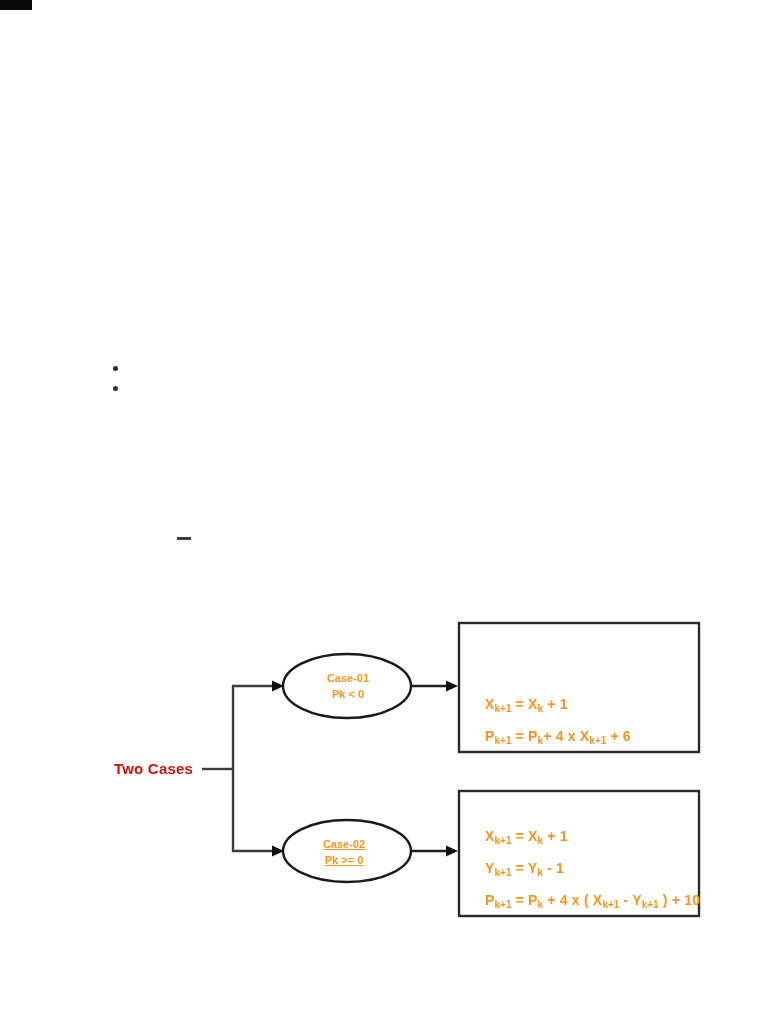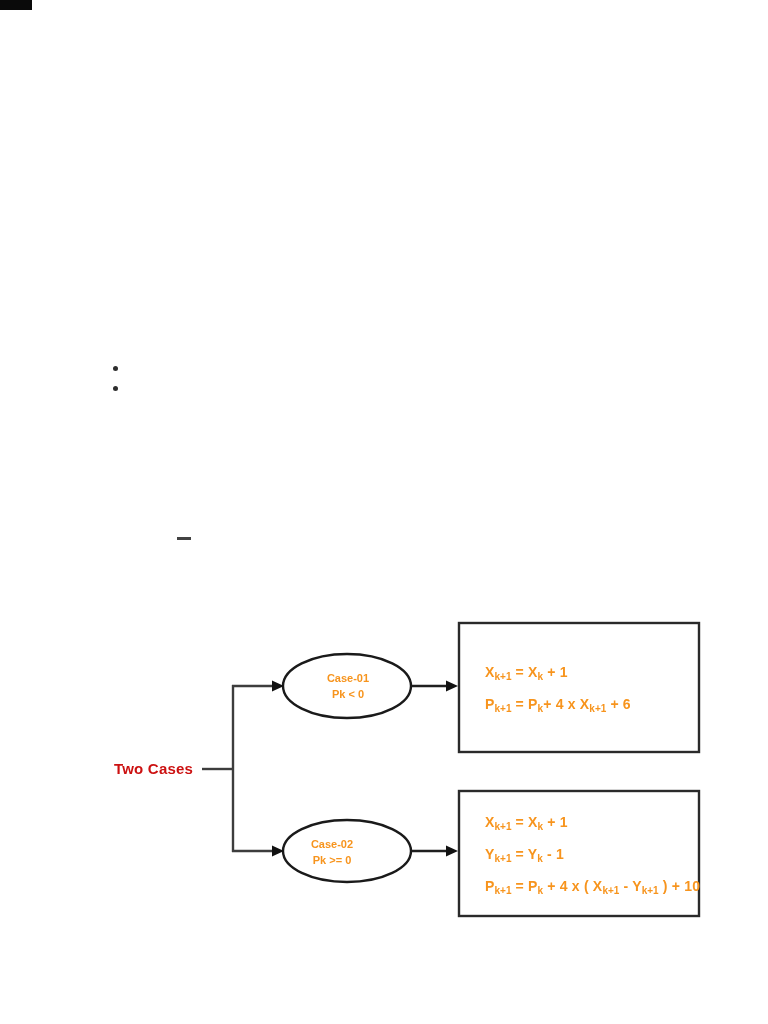--- a/index.html
+++ b/index.html
@@ -18,24 +18,24 @@
     position:absolute; left:114px; top:760px; width:100px;
     font-size:15px; font-weight:bold; color:var(--label-red,#CC1111);
     letter-spacing:0.2px; white-space:nowrap;
   }
   .node-label {
     position:absolute; width:128px; text-align:center;
     font-size:11px; font-weight:bold; line-height:16px;
     color:var(--accent-orange,#F7941D); white-space:nowrap;
   }
   .nl1 { left:284px; top:670px; }
-  .nl2 { left:268px; top:836px; }
+  .nl2 { left:280px; top:836px;text-decoration:underline; }
 
   .box-lines {
-    position:absolute; width:240px; display:flex; flex-direction:column; justify-content:center;
+    position:absolute; width:240px; display:flex; flex-direction:column; justify-content:flex-end;
     font-size:14px; font-weight:bold; color:var(--accent-orange,#F7941D);
   }
   .bl1 { left:459px; top:623px; height:129px; }
   .bl2 { left:459px; top:791px; height:125px; }
   .formula-line { line-height:32px; padding-left:26px; white-space:nowrap; letter-spacing:0.2px; }
   .formula-line sub { font-size:10px; vertical-align:-3px; line-height:0; letter-spacing:0; }
 </style>
 </head>
 <body>
 

